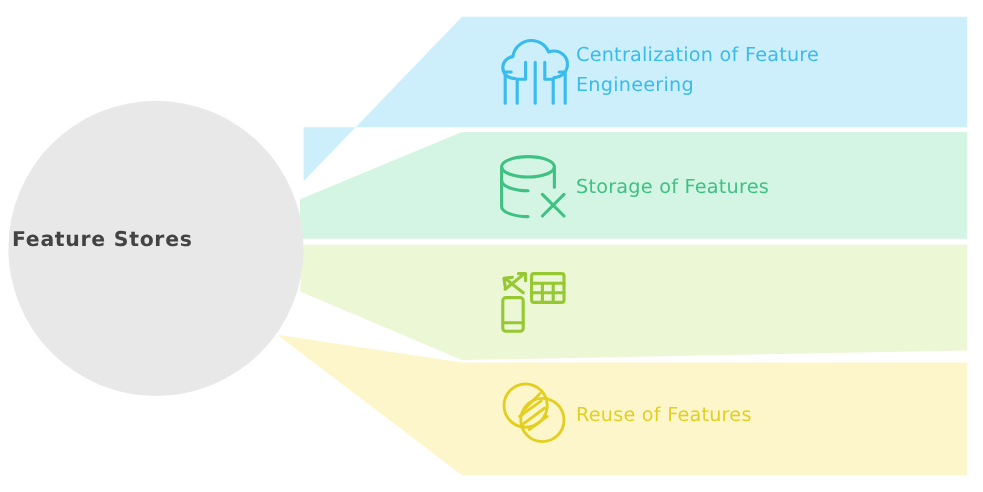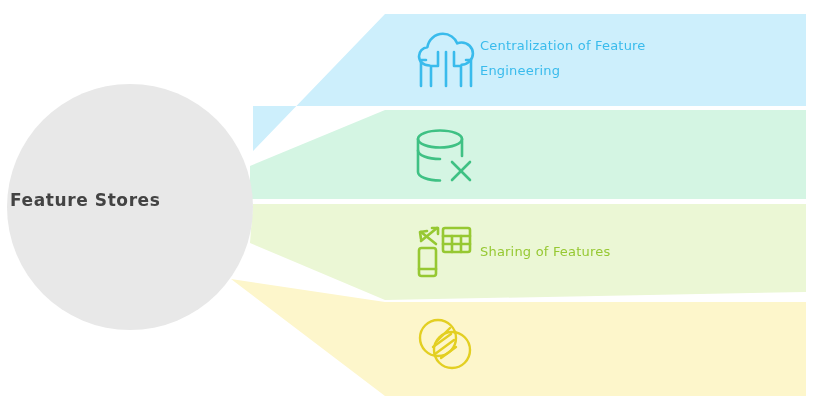--- a/index.html
+++ b/index.html
@@ -47,21 +47,21 @@
     gap: 16px;
   }
   .band-icon {
     flex: 0 0 auto;
     width: 46px;
     height: 46px;
     display: block;
   }
   .band-text {
     font-family: "DejaVu Sans", sans-serif;
-    font-size: 13px;
+    font-size: 16px;
     font-weight: 500;
     line-height: 25px;
     letter-spacing: 0.2px;
     white-space: pre-line;
   }
   #row-0 { left: 418px; top: 33px;  width: 340px; }
   #row-1 { left: 418px; top: 132px; width: 340px; }
   #row-2 { left: 418px; top: 228px; width: 340px; }
   #row-3 { left: 418px; top: 322px; width: 340px; }
 </style>
@@ -127,24 +127,25 @@
   <div class="hub-label">Feature Stores</div>
 
   <div class="band-row" id="row-0">
     <span class="band-icon"></span>
     <span class="band-text" style="color:#39bbec">Centralization of Feature
 Engineering</span>
   </div>
 
   <div class="band-row" id="row-1">
     <span class="band-icon"></span>
+    <span class="band-text" style="color:#3fc184">Storage of Features</span>
   </div>
 
   <div class="band-row" id="row-2">
     <span class="band-icon"></span>
-    <span class="band-text" style="color:#96c832">Sharing of Features</span>
   </div>
 
   <div class="band-row" id="row-3">
     <span class="band-icon"></span>
+    <span class="band-text" style="color:#e3cf22">Reuse of Features</span>
   </div>
 
 </div>
 
 </body></html>

